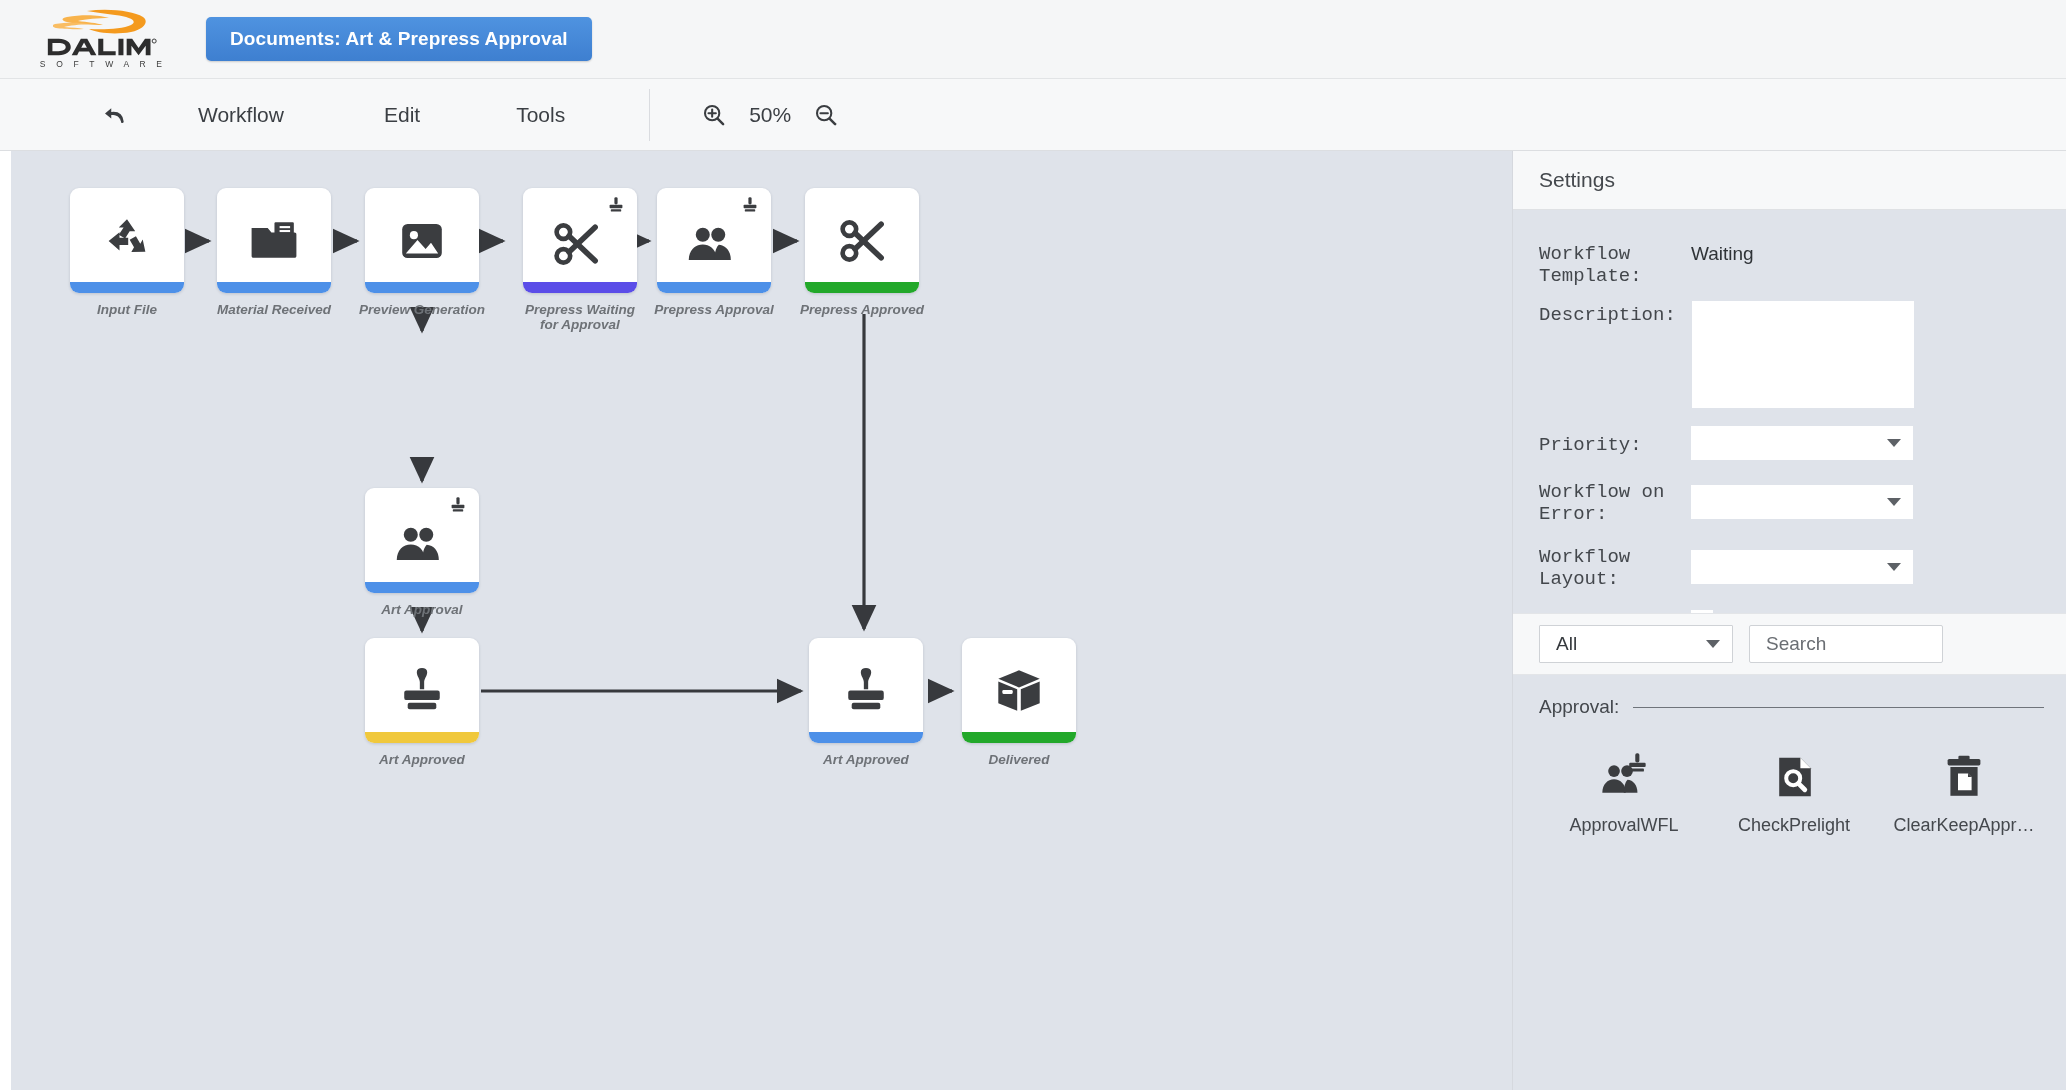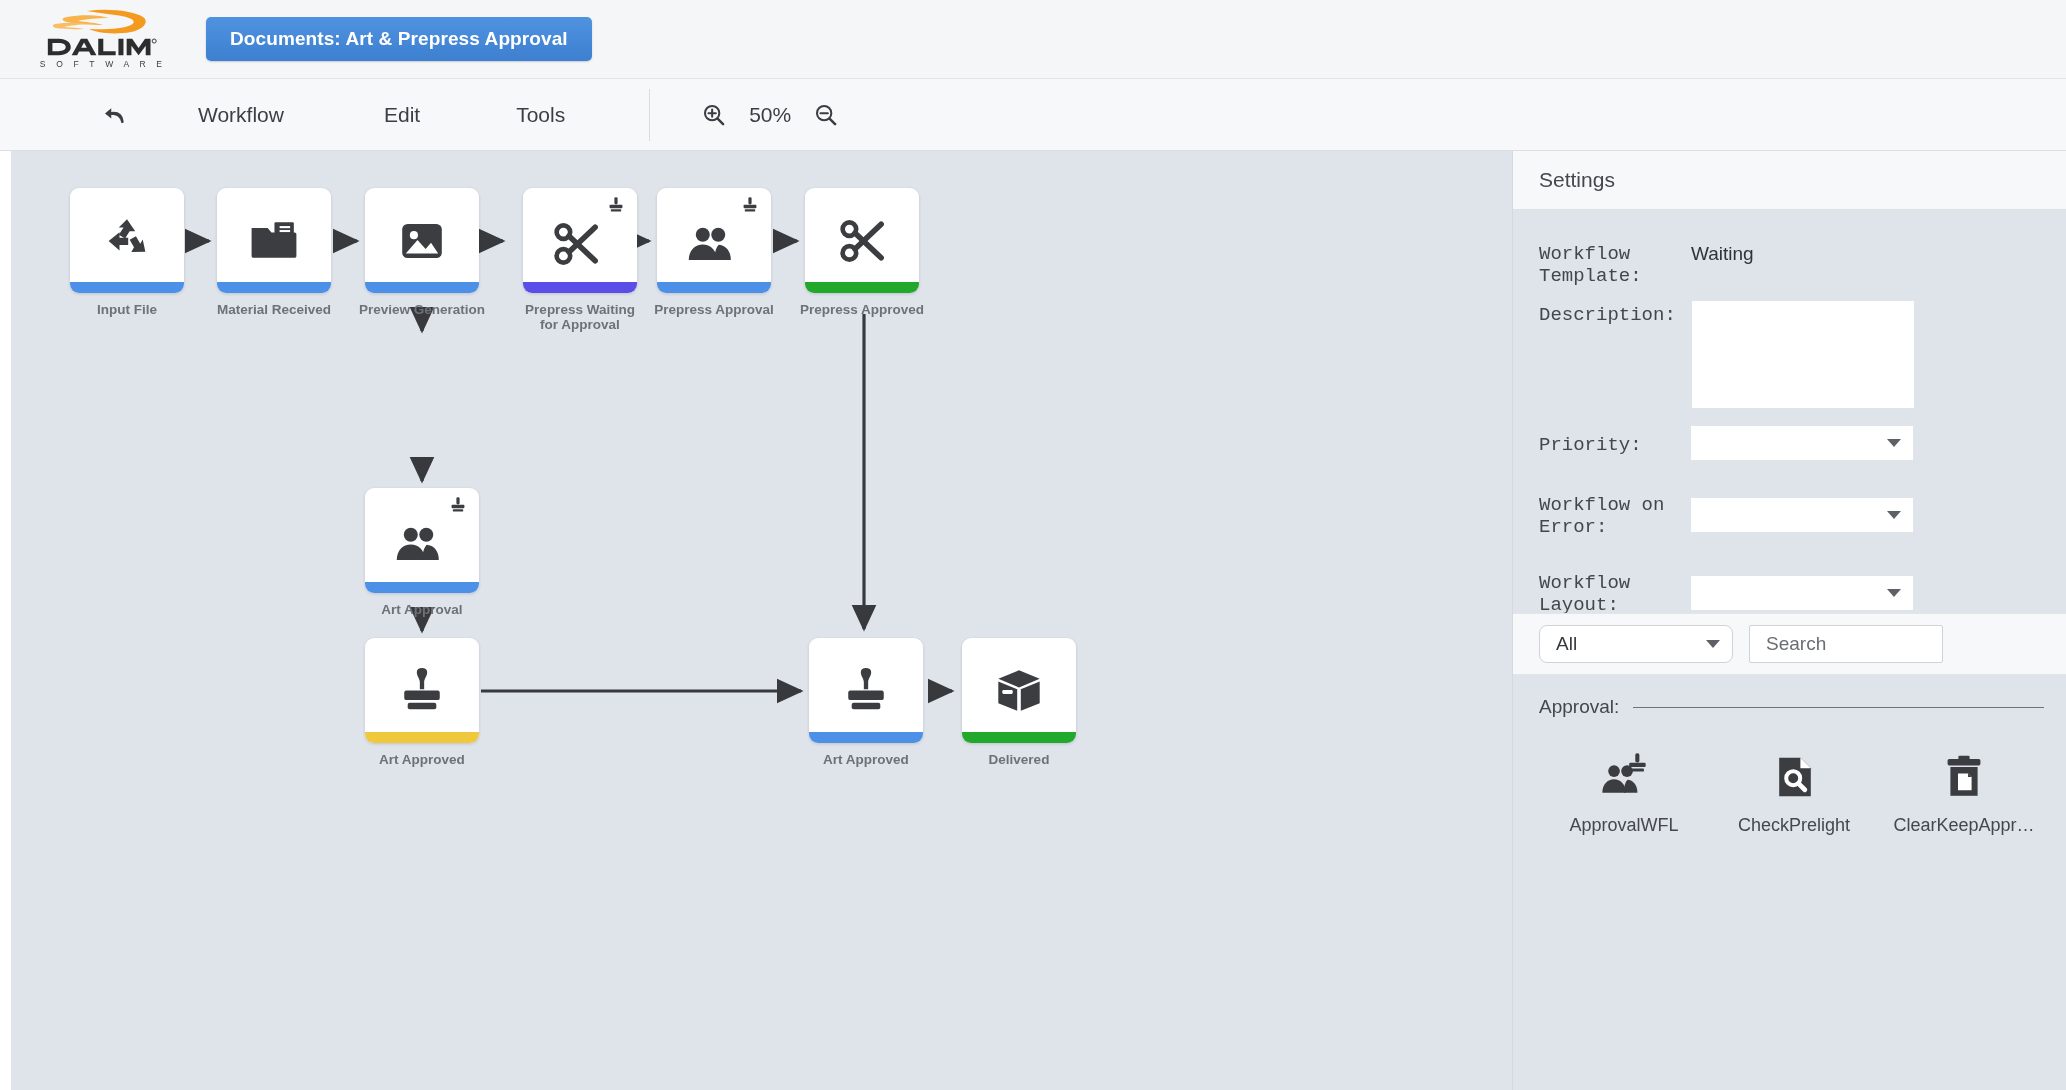--- a/index.html
+++ b/index.html
@@ -71,20 +71,21 @@
     display: flex; align-items: center; margin-left: 48px; gap: 14px;
   }
   .zoom-btn { width: 32px; height: 32px; cursor: pointer; display:flex; align-items:center; justify-content:center;}
   .zoom-val { font-size: 21px; color: #3b3f44; min-width: 52px; text-align: center;}
 
   
   .canvas-outer {
     position: absolute; left: 0; top: 151px;
     width: 1512px; height: 939px;
     background: #ffffff;
+    font-style: italic;
   }
   .canvas {
     position: absolute; left: 11px; top: 0px;
     width: 1501px; height: 939px;
     background: #dfe3ea;
     overflow: hidden;
   }
   .svg-layer { position:absolute; left:0; top:0; width:1501px; height:939px; }
 
   .node {
@@ -135,21 +136,21 @@
   .frow { display: flex; align-items: flex-start; margin-bottom: 14px; }
   .flabel { font-size: 19px; color: #43474c; width: 152px; flex: none; padding-top: 3px; font-family: Liberation Mono, monospace;}
   .fval   { font-size: 19px; color: #2f3337; padding-top: 3px;}
 
   .desc-row { display:flex; align-items: flex-start; margin-bottom: 18px;}
   .desc-box {
     width: 222px; height: 107px; background: #fff;
     border: 1px solid #ffffff; margin-left: 1px;
   }
 
-  .sel-row { display:flex; align-items:center; margin-bottom: 31px;}
+  .sel-row { display:flex; align-items:center; margin-bottom: 18px;}
   .select {
     width: 222px; height: 34px; background: #fff;
     display:flex; align-items:center; justify-content: flex-end;
     padding-right: 12px; cursor: pointer;
   }
   .caret {
     width: 0; height: 0;
     border-left: 7px solid transparent;
     border-right: 7px solid transparent;
     border-top: 8px solid #5d6166;
@@ -160,21 +161,21 @@
   .filterbar {
     position: absolute; left: 0; top: 462px;
     width: 553px; height: 62px;
     background: #f7f8f9;
     border-top: 1px solid #e3e5e8;
     border-bottom: 1px solid #e3e5e8;
     display: flex; align-items: center; padding-left: 26px; gap: 16px;
   }
   .ddl {
     width: 194px; height: 38px; background: #fff;
-    border: 1px solid #cfd2d6; border-radius: 8px;
+    border: 1px solid #cfd2d6; border-radius: 1px;
     display: flex; align-items: center; justify-content: space-between;
     padding: 0 12px 0 16px; font-size: 19px; color: #35393d; cursor: pointer;
   }
   .searchbox {
     width: 194px; height: 38px; background: #fff;
     border: 1px solid #cfd2d6; border-radius: 2px;
     display: flex; align-items: center; padding-left: 16px;
     font-size: 19px; color: #6a6e73; cursor: text;
   }
   .group-hdr {

